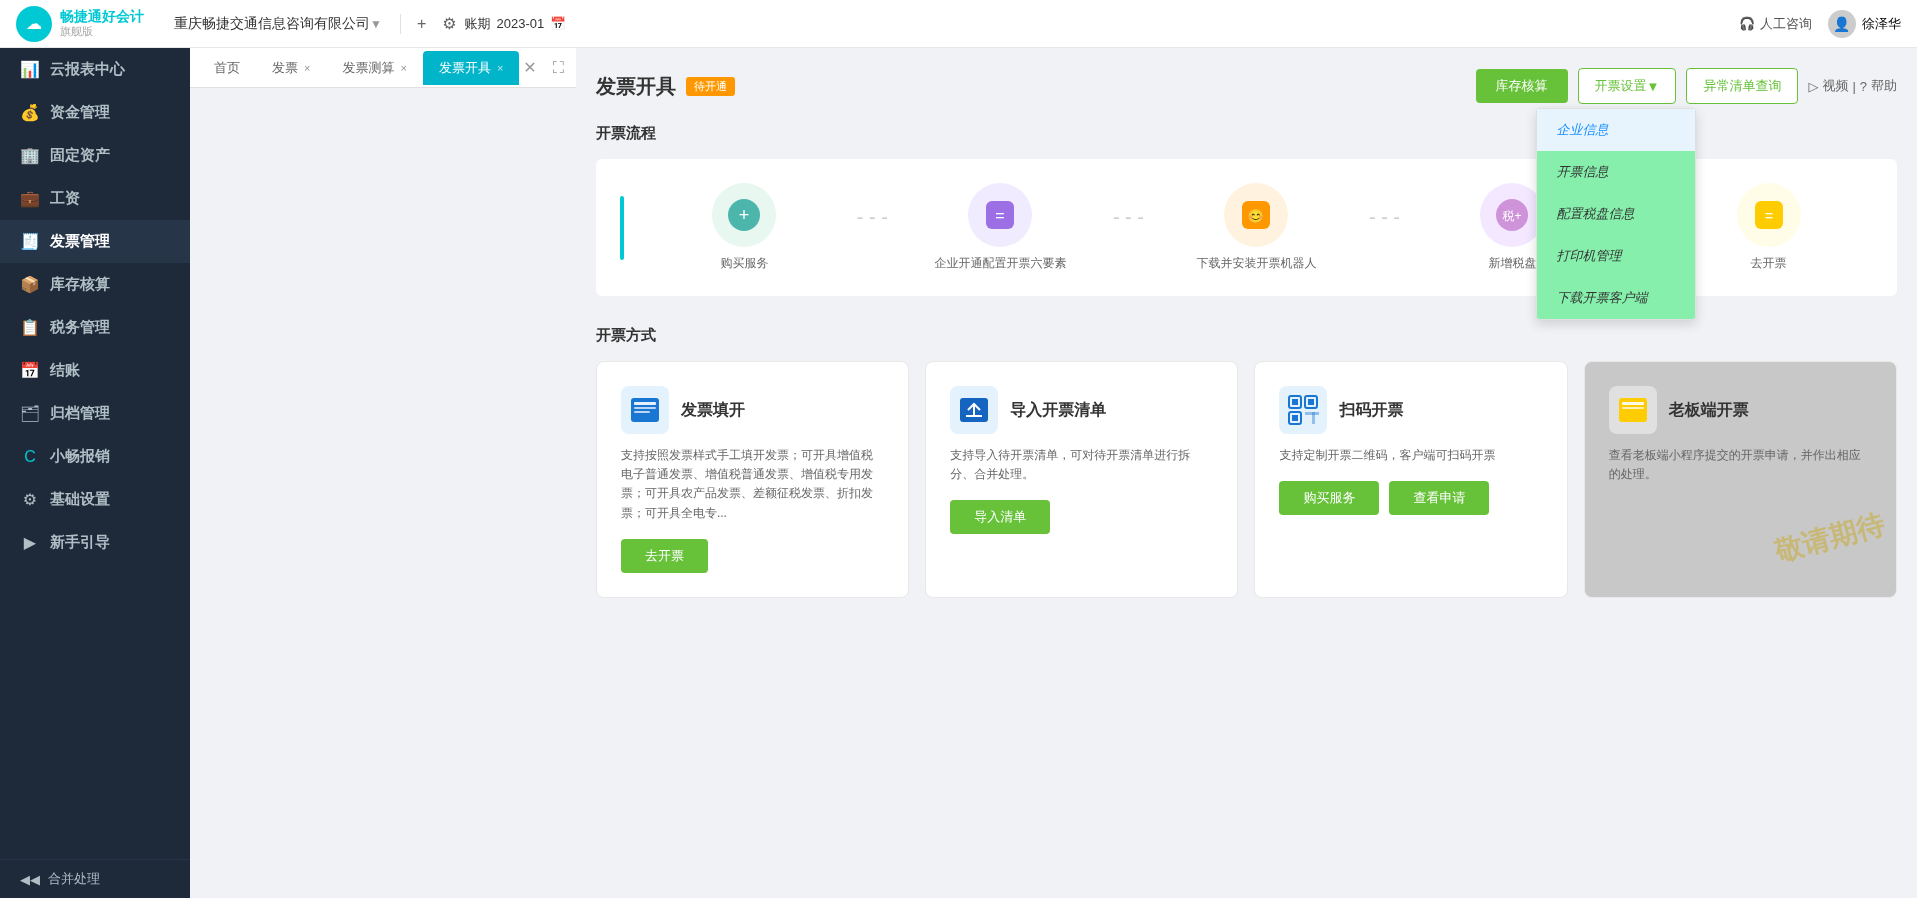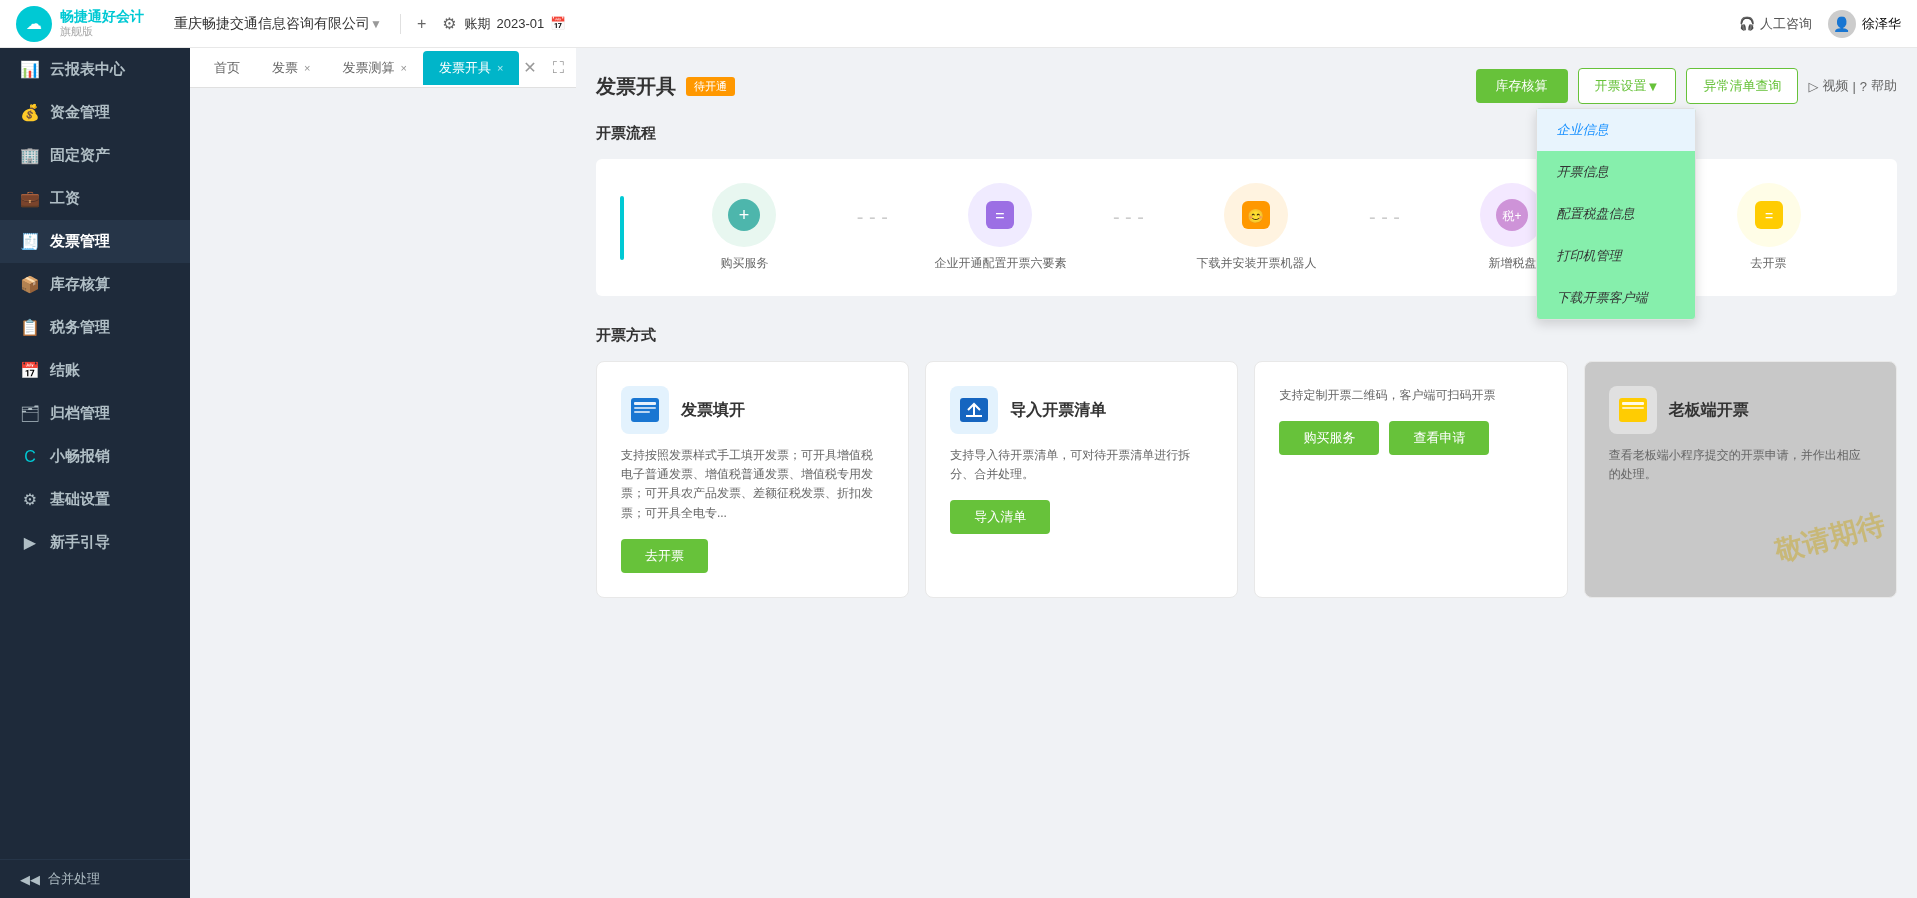--- a/index.html
+++ b/index.html
@@ -342,20 +342,35 @@
                       <line x1="8" y1="22" x2="24" y2="22" stroke="white" stroke-width="2"></line>
                     </svg>
                 </div>
                 <span class="method-title">导入开票清单</span>
               </div>
               <div class="method-desc">支持导入待开票清单，可对待开票清单进行拆分、合并处理。</div>
               <button class="method-btn">导入清单</button>
             </div>
 
             <div class="method-card">
+              <div class="method-header">
+                <div class="method-icon blue">
+                  <svg width="32" height="32" viewBox="0 0 32 32">
+                      <rect x="2" y="2" width="12" height="12" rx="2" fill="none" stroke="#1976d2" stroke-width="2"></rect>
+                      <rect x="18" y="2" width="12" height="12" rx="2" fill="none" stroke="#1976d2" stroke-width="2"></rect>
+                      <rect x="2" y="18" width="12" height="12" rx="2" fill="none" stroke="#1976d2" stroke-width="2"></rect>
+                      <rect x="5" y="5" width="6" height="6" fill="#1976d2"></rect>
+                      <rect x="21" y="5" width="6" height="6" fill="#1976d2"></rect>
+                      <rect x="5" y="21" width="6" height="6" fill="#1976d2"></rect>
+                      <rect x="18" y="18" width="14" height="3" fill="#1976d2" opacity="0.4"></rect>
+                      <rect x="25" y="18" width="3" height="12" fill="#1976d2" opacity="0.4"></rect>
+                    </svg>
+                </div>
+                <span class="method-title">扫码开票</span>
+              </div>
               <div class="method-desc">支持定制开票二维码，客户端可扫码开票</div>
               <div style="display:flex; gap:10px;">
                 <button class="method-btn">购买服务</button>
                 <button class="method-btn">查看申请</button>
               </div>
             </div>
 
             <div class="method-card disabled">
               <div class="method-header">
                 <div class="method-icon" style="background:#e0e0e0;">

